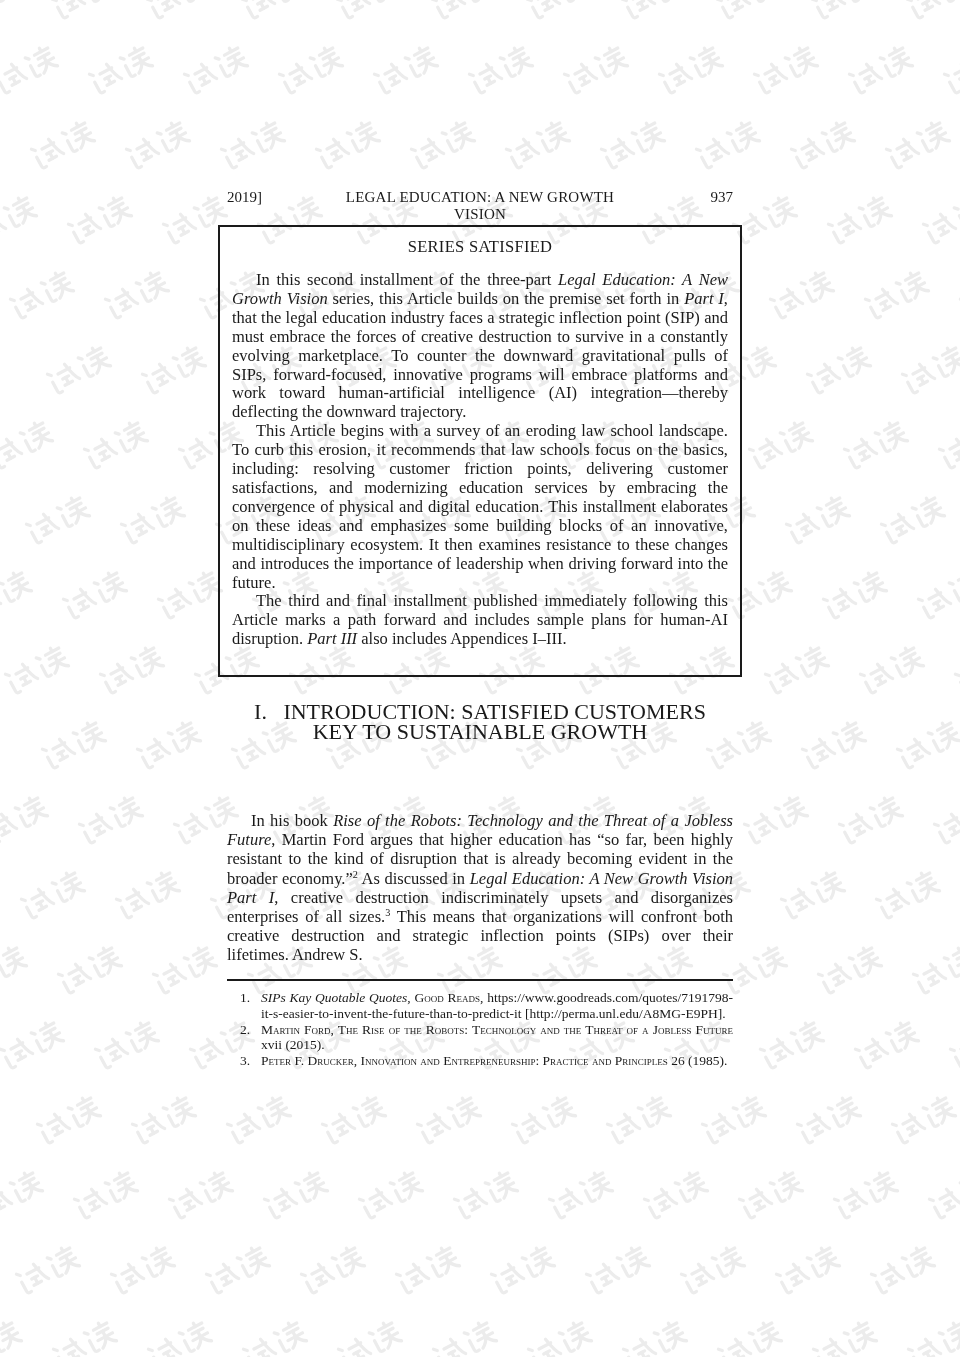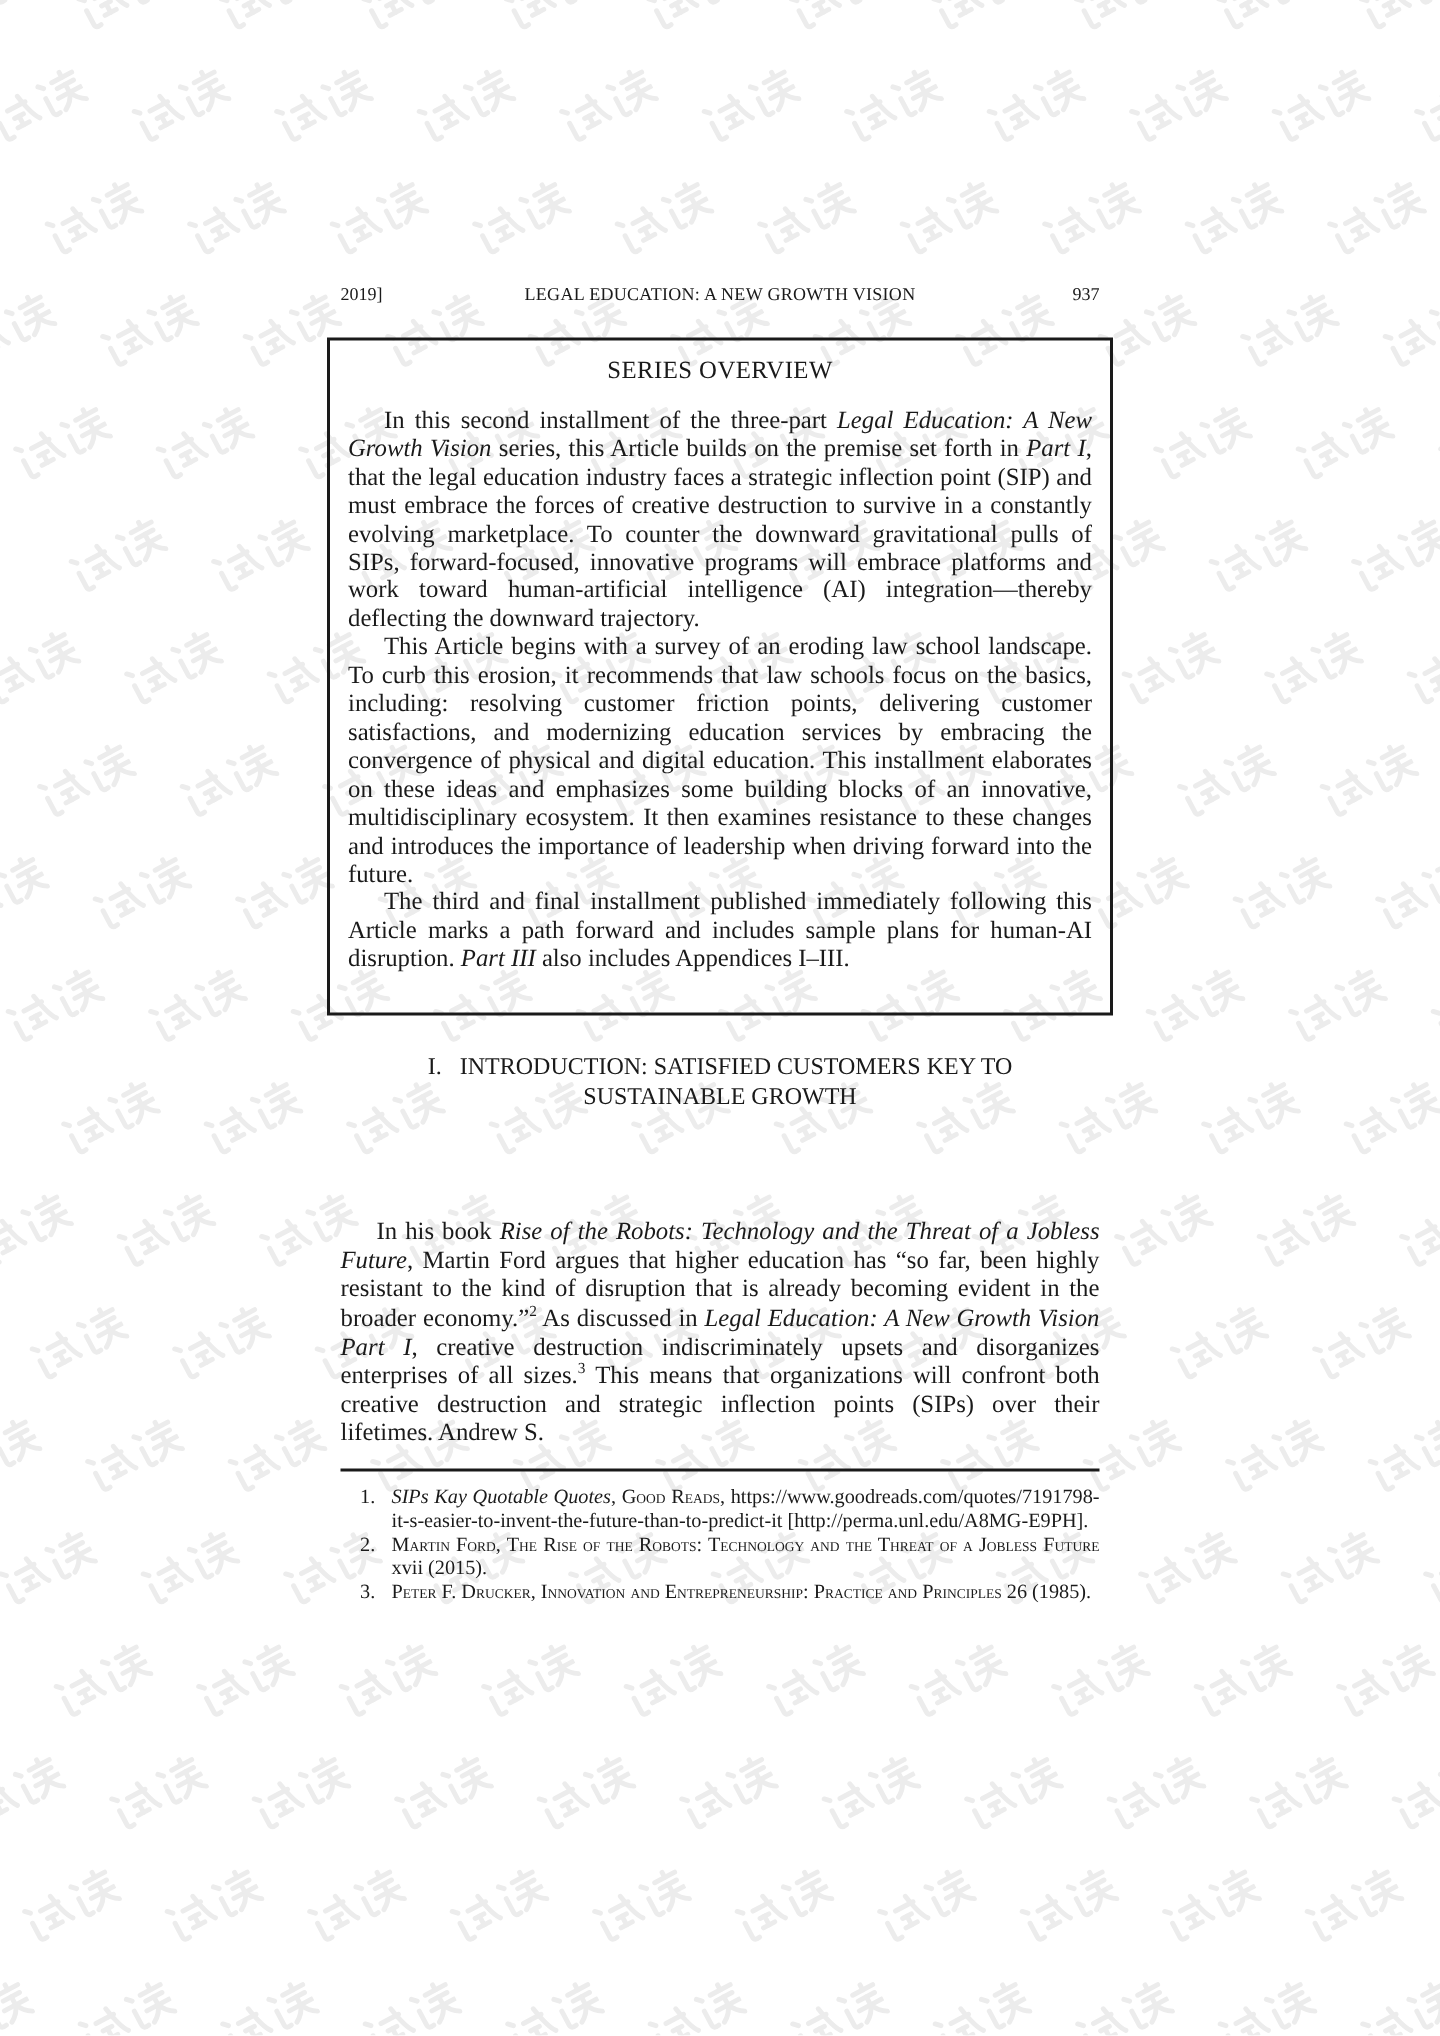--- a/index.html
+++ b/index.html
@@ -20,21 +20,21 @@
   .wm-tile{
     position:absolute;
     width:70px;height:36px;
     transform:rotate(-28deg);
   }
   
   #content{position:absolute;inset:0;z-index:1;}
   .running-head{
     position:absolute;left:227px;top:189px;width:506px;
     display:flex;align-items:baseline;
-    font-size:12px;
+    font-size:15px;
   }
   .running-head .year{width:92px;text-align:left;}
   .running-head .rh-title{flex:1;text-align:center;letter-spacing:.2px;}
   .running-head .folio{width:92px;text-align:right;}
 
   .overview-box{
     position:absolute;left:218px;top:225px;width:524px;height:452px;
     box-sizing:border-box;
     border:2px solid #1a1a1a;
     padding:8px 12px 10px 12px;
@@ -50,21 +50,21 @@
     margin:0;
     font-size:16.5px;
     line-height:18.9px;
     text-align:justify;
     text-indent:24px;
   }
 
   .section-heading{
     position:absolute;left:227px;top:702px;width:506px;
     text-align:center;
-    font-size:16px;line-height:19.5px;
+    font-size:22px;line-height:19.5px;
     padding:0 14px;box-sizing:border-box;
   }
   .epigraph{
     position:absolute;left:227px;top:750px;width:506px;
     text-align:center;font-style:italic;font-size:16.5px;
   }
   .attribution{
     position:absolute;left:227px;top:776px;width:506px;
     text-align:right;font-size:16.5px;
   }
@@ -947,21 +947,21 @@
 
   <div id="content">
 
     <div class="running-head">
       <span class="year">2019]</span>
       <span class="rh-title">LEGAL EDUCATION: A NEW GROWTH VISION</span>
       <span class="folio">937</span>
     </div>
 
     <div class="overview-box">
-      <div class="box-title">SERIES OVERVIEW</div>
+      <div class="box-title">SERIES SATISFIED</div>
       <p><span>In this second installment of the three-part </span><span class="seg-italic">Legal Education: A New Growth Vision</span><span> series, this Article builds on the premise set forth in </span><span class="seg-italic">Part I</span><span>, that the legal education industry faces a strategic inflection point (SIP) and must embrace the forces of creative destruction to survive in a constantly evolving marketplace. To counter the downward gravitational pulls of SIPs, forward-focused, innovative programs will embrace platforms and work toward human-artificial intelligence (AI) integration—thereby deflecting the downward trajectory.</span></p>
       <p><span>This Article begins with a survey of an eroding law school landscape. To curb this erosion, it recommends that law schools focus on the basics, including: resolving customer friction points, delivering customer satisfactions, and modernizing education services by embracing the convergence of physical and digital education. This installment elaborates on these ideas and emphasizes some building blocks of an innovative, multidisciplinary ecosystem. It then examines resistance to these changes and introduces the importance of leadership when driving forward into the future.</span></p>
       <p><span>The third and final installment published immediately following this Article marks a path forward and includes sample plans for human-AI disruption. </span><span class="seg-italic">Part III</span><span> also includes Appendices I–III.</span></p>
     </div>
 
     <div class="section-heading">I.&nbsp;&nbsp;&nbsp;INTRODUCTION: SATISFIED CUSTOMERS KEY TO SUSTAINABLE GROWTH</div>
 
 
 
     <p class="body-para"><span>In his book </span><span class="seg-italic">Rise of the Robots: Technology and the Threat of a Jobless Future</span><span>, Martin Ford argues that higher education has “so far, been highly resistant to the kind of disruption that is already becoming evident in the broader economy.”</span><span class="seg-sup">2</span><span> As discussed in </span><span class="seg-italic">Legal Education: A New Growth Vision Part I</span><span>, creative destruction indiscriminately upsets and disorganizes enterprises of all sizes.</span><span class="seg-sup">3</span><span> This means that organizations will confront both creative destruction and strategic inflection points (SIPs) over their lifetimes. Andrew S.</span></p>

